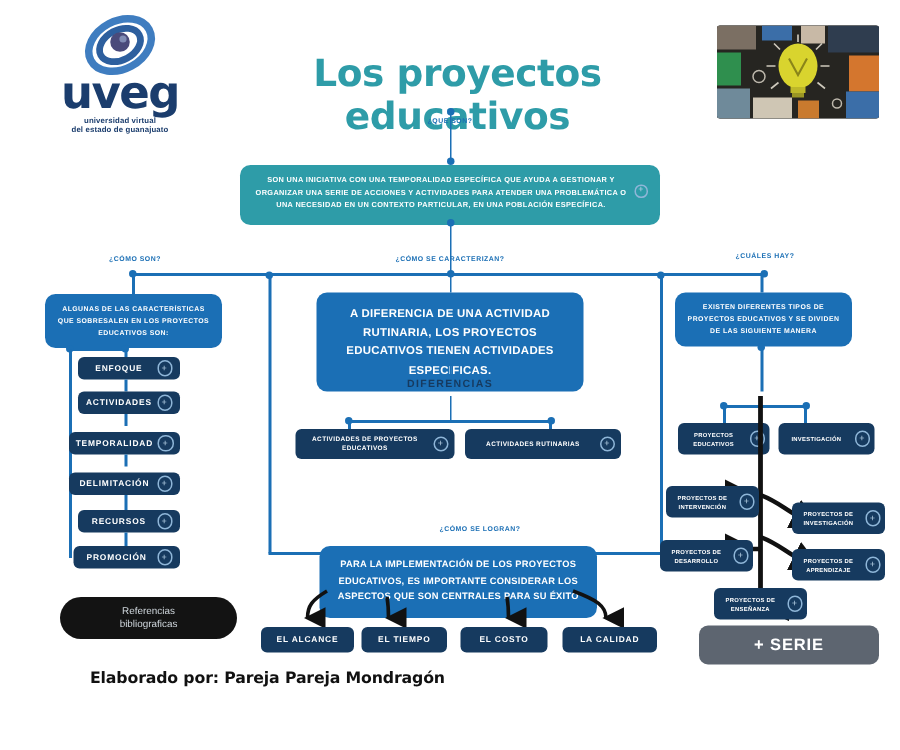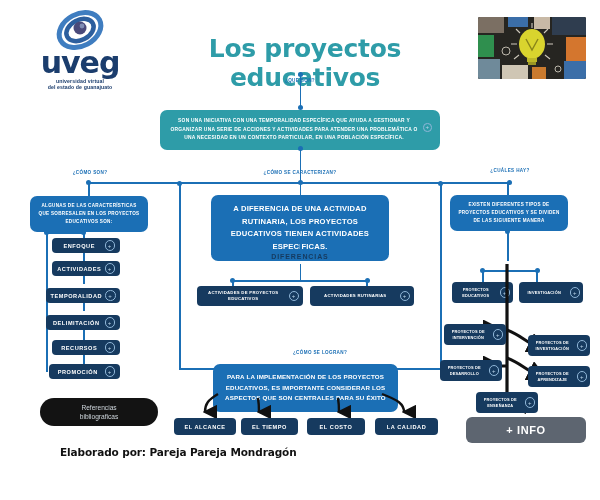--- a/index.html
+++ b/index.html
@@ -344,15 +344,15 @@
     <span class="plus">+</span>
   </div>
 
   <div class="abs blackpill" style="left:40px;top:398px;">
     <span>Referencias</span>
     <span>bibliograficas</span>
   </div>
 
   <div class="abs footer">Elaborado por: Pareja Pareja Mondragón</div>
 
-  <div class="abs info-btn">+ INFO</div>
+  <div class="abs info-btn">+ SERIE</div>
 
 </div>
 
 </body></html>

